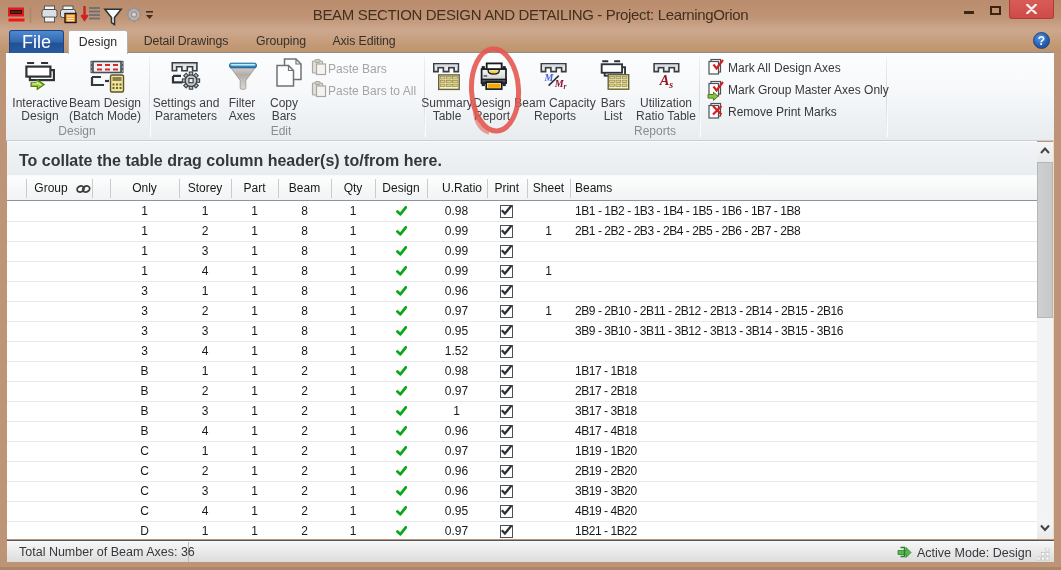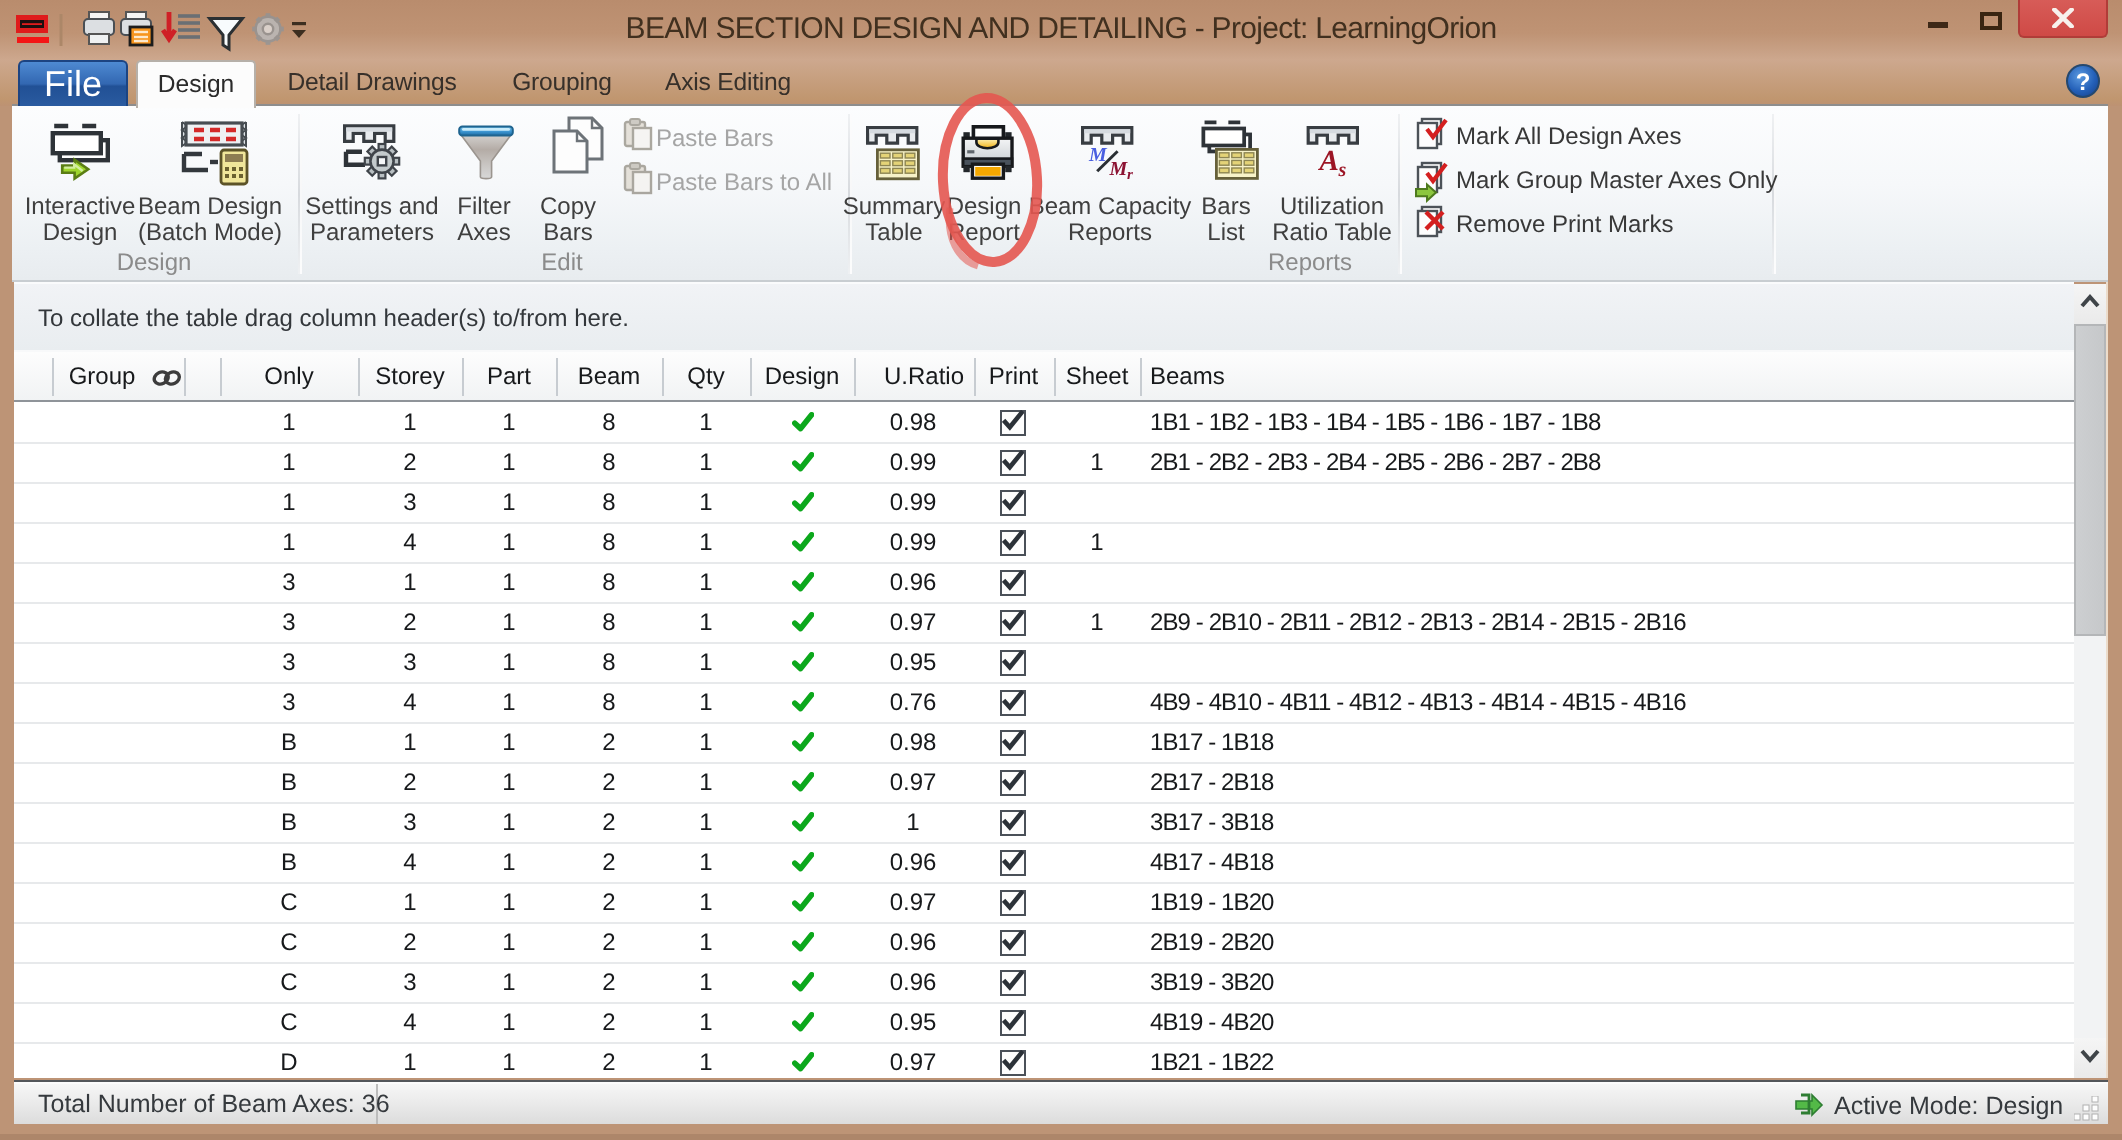--- a/index.html
+++ b/index.html
@@ -41,21 +41,21 @@
 .gsep { position:absolute; top:57px; height:80px; width:2px;
   background:linear-gradient(#eff1f3, #d7dade 50%, #eff1f3);
   border-right:1px solid rgba(255,255,255,0.8); }
 .glabel { position:absolute; top:124px; height:13px; font-size:12px; color:#8b8b8b; text-align:center; }
 .biglabel { position:absolute; font-size:12px; color:#3f3f3f; text-align:center; line-height:13px; }
 .smalltext { position:absolute; font-size:12px; color:#a5a5a5; }
 .marktext { position:absolute; font-size:12px; color:#383838; }
 
 #collate { position:absolute; left:7px; top:141px; width:1030px; height:35px;
   background:linear-gradient(#f1f3f6, #e9edf0); border-top:1px solid #fafbfc; border-bottom:1px solid #f8f9fa; }
-#collate span { position:absolute; left:12px; top:10px; font-size:12px; color:#33373b; }
+#collate span { position:absolute; left:12px; top:10px; font-size:16px; color:#33373b;font-weight:bold; }
 
 #ghead { position:absolute; left:7px; top:176px; width:1030px; height:25px;
   background:linear-gradient(#fdfdfd, #f1f3f4); border-bottom:1px solid #8f9499; }
 .h { position:absolute; top:5px; font-size:12px; color:#17191b; text-align:center; }
 .hsep { position:absolute; top:3px; height:19px; width:1px; background:#c7ccd1; }
 
 #gbody { position:absolute; left:7px; top:201px; width:1030px; height:338px; background:#fff; overflow:hidden; }
 .row { position:absolute; left:0; width:1030px; height:20px; }
 .row .c { position:absolute; top:3px; font-size:12px; color:#17191b; text-align:center; white-space:nowrap; }
 .row .bl { text-align:left; letter-spacing:-0.45px; }
@@ -537,37 +537,37 @@
       <div class="c" style="left:306px;width:80px">1</div>
       <svg class="chk" style="left:388.5px" width="11" height="10" viewBox="0 0 11 10">
         <path d="M1.4 5.6 L4.3 8.3 L9.8 1.4" fill="none" stroke="#0ca81c" stroke-width="2.8" stroke-linecap="round" stroke-linejoin="round"></path>
       </svg>
       <div class="c" style="left:409.5px;width:80px">0.95</div>
       <div class="cb" style="left:493px">
         <svg width="11" height="11" viewBox="0 0 11 11">
           <path d="M0.8 5.2 L3.9 8.6 L10.4 0.6" fill="none" stroke="#2b3138" stroke-width="2.3"></path>
         </svg>
       </div>
+      <div class="c bl" style="left:568px">3B9 - 3B10 - 3B11 - 3B12 - 3B13 - 3B14 - 3B15 - 3B16</div>
     </div>
 <div class="row" style="top:140px">
       <div class="c" style="left:97.5px;width:80px">3</div>
       <div class="c" style="left:158px;width:80px">4</div>
       <div class="c" style="left:207.5px;width:80px">1</div>
       <div class="c" style="left:257.5px;width:80px">8</div>
       <div class="c" style="left:306px;width:80px">1</div>
       <svg class="chk" style="left:388.5px" width="11" height="10" viewBox="0 0 11 10">
         <path d="M1.4 5.6 L4.3 8.3 L9.8 1.4" fill="none" stroke="#0ca81c" stroke-width="2.8" stroke-linecap="round" stroke-linejoin="round"></path>
       </svg>
-      <div class="c" style="left:409.5px;width:80px">0.76</div>
-      <div class="cb" style="left:493px">
-        <svg width="11" height="11" viewBox="0 0 11 11">
-          <path d="M0.8 5.2 L3.9 8.6 L10.4 0.6" fill="none" stroke="#2b3138" stroke-width="2.3"></path>
-        </svg>
-      </div>
-      <div class="c bl" style="left:568px">4B9 - 4B10 - 4B11 - 4B12 - 4B13 - 4B14 - 4B15 - 4B16</div>
+      <div class="c" style="left:409.5px;width:80px">1.52</div>
+      <div class="cb" style="left:493px">
+        <svg width="11" height="11" viewBox="0 0 11 11">
+          <path d="M0.8 5.2 L3.9 8.6 L10.4 0.6" fill="none" stroke="#2b3138" stroke-width="2.3"></path>
+        </svg>
+      </div>
     </div>
 <div class="row" style="top:160px">
       <div class="c" style="left:97.5px;width:80px">B</div>
       <div class="c" style="left:158px;width:80px">1</div>
       <div class="c" style="left:207.5px;width:80px">1</div>
       <div class="c" style="left:257.5px;width:80px">2</div>
       <div class="c" style="left:306px;width:80px">1</div>
       <svg class="chk" style="left:388.5px" width="11" height="10" viewBox="0 0 11 10">
         <path d="M1.4 5.6 L4.3 8.3 L9.8 1.4" fill="none" stroke="#0ca81c" stroke-width="2.8" stroke-linecap="round" stroke-linejoin="round"></path>
       </svg>

